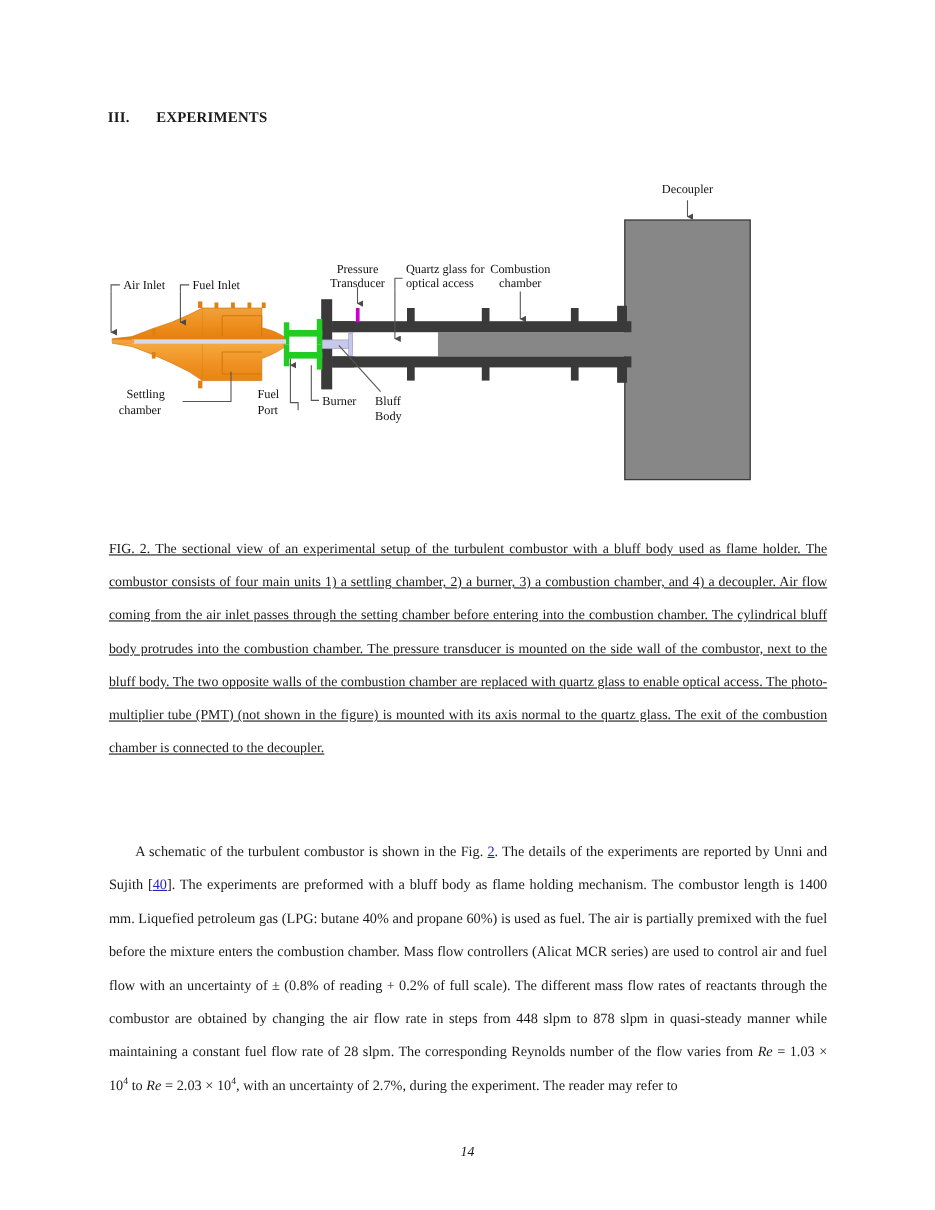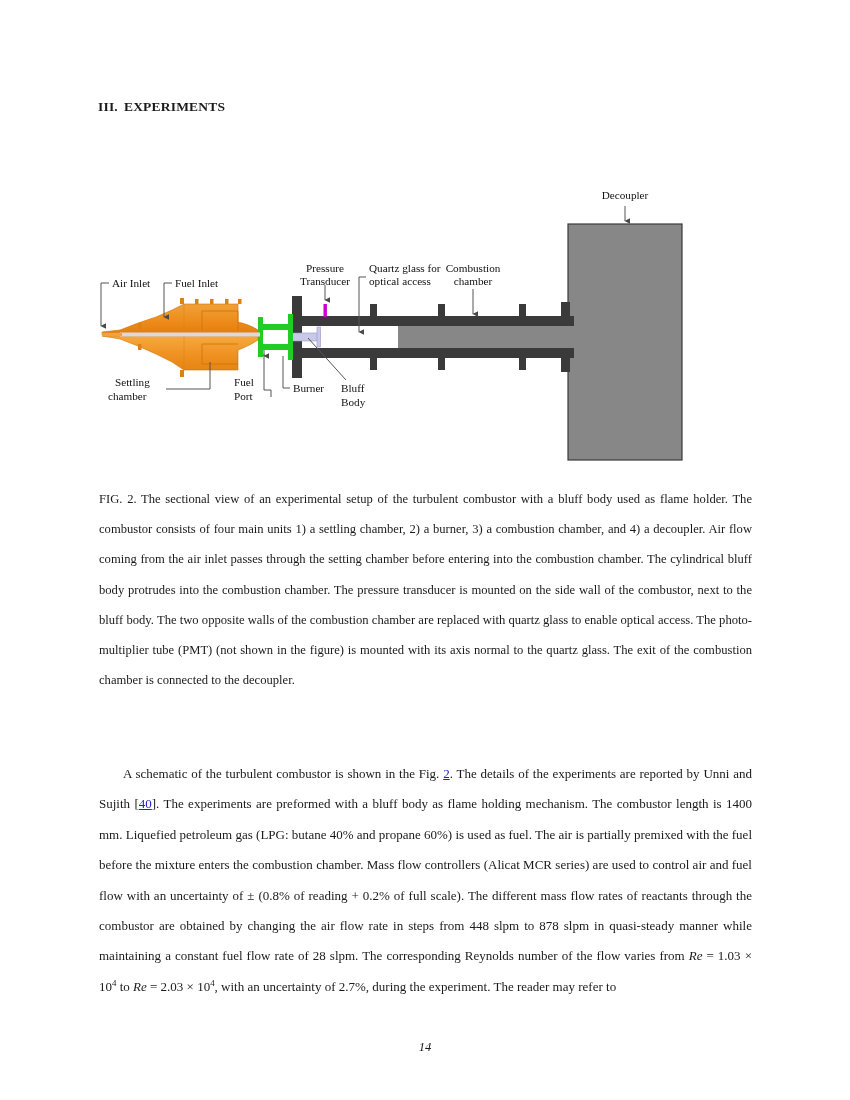--- a/index.html
+++ b/index.html
@@ -26,43 +26,43 @@
   
   .section-head {
     position: absolute;
     left: 98px;
     top: 99px;
     font-size: 13.5px;
     font-weight: bold;
     letter-spacing: 0.2px;
     white-space: nowrap;
   }
-  .section-head .num { margin-right: 6px; }
+  .section-head .num { margin-right: 24px; }
 
   
   .figure {
     position: absolute;
     left: 98px;
     top: 160px;
     width: 654px;
     height: 290px;
-    margin-top: 24px;
   }
   .fig-svg { display: block; }
 
   
   .caption {
     position: absolute;
     left: 99px;
     top: 484px;
     width: 653px;
     font-size: 12.6px;
     line-height: 30.2px;
     text-align: justify;
     text-justify: inter-word;
+    text-decoration: underline;
   }
 
   
   .body-par {
     position: absolute;
     left: 99px;
     top: 746px;
     width: 653px;
     font-size: 13px;
     line-height: 30.4px;

